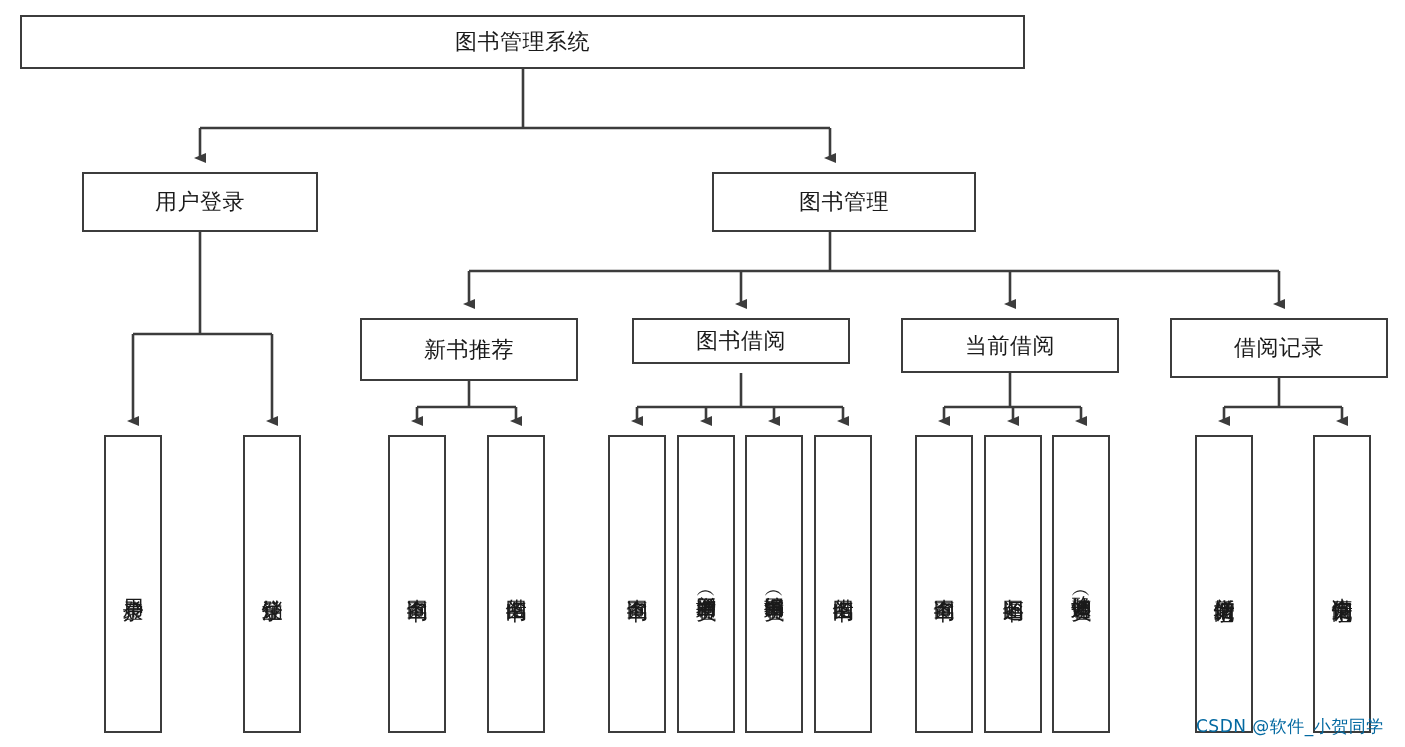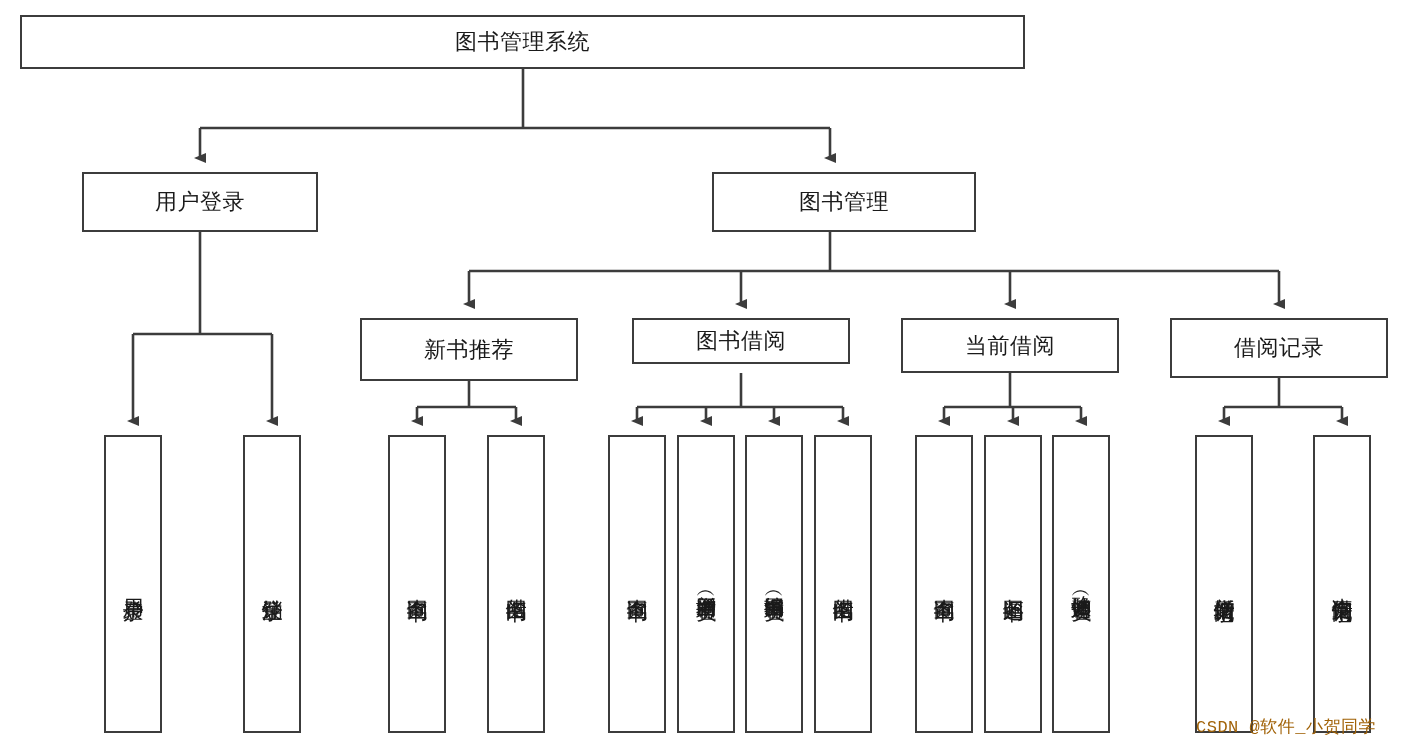--- a/index.html
+++ b/index.html
@@ -59,25 +59,24 @@
     font-size: 21px;
     line-height: 1.08;
     letter-spacing: 1px;
     max-height: 100%;
   }
   .node.vert.tall-text .label {
     font-size: 20px;
   }
   .watermark {
     position: absolute;
-    color: #a16207;
+    color: #0369a1;
     font-size: 17px;
     white-space: nowrap;
     letter-spacing: 0.5px;
-    font-family: Liberation Mono, monospace;
   }
 </style>
 </head>
 <body>
 
 <div id="canvas">
 
   <svg id="wires" viewBox="0 0 1405 747" xmlns="http://www.w3.org/2000/svg">
     <defs>
       <marker id="arrow" markerWidth="12" markerHeight="12" refX="5" refY="6" orient="auto" markerUnits="userSpaceOnUse">

